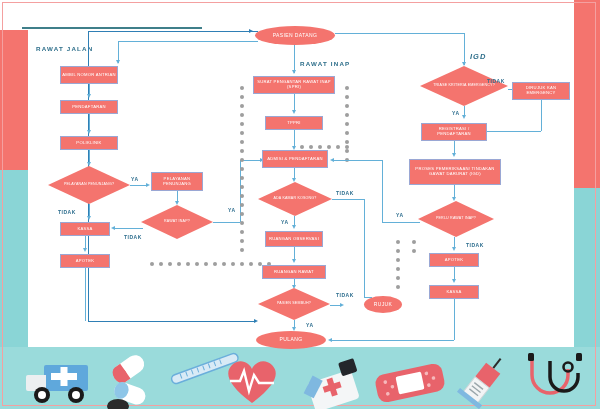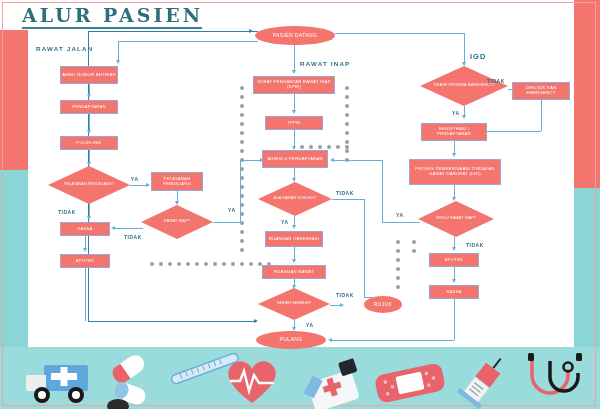--- a/index.html
+++ b/index.html
@@ -27,21 +27,21 @@
   .oval{background:#f4746e;border-radius:50%;font-size:5px;letter-spacing:.4px;}
   .diamond-wrap{position:absolute;}
   .diamond{width:100%;height:100%;background:#f4746e;
     clip-path:polygon(50% 0%,100% 50%,50% 100%,0% 50%);
     display:flex;align-items:center;justify-content:center;text-align:center;
     color:#fff;font-size:3.6px;line-height:1.1;letter-spacing:.2px;}
 
   
   .lbl{position:absolute;color:#2f6f8f;font-weight:bold;font-size:5px;letter-spacing:.5px;white-space:nowrap;}
   .lbl-sec{position:absolute;color:#2d6e8a;font-weight:bold;font-size:6.2px;letter-spacing:1.2px;white-space:nowrap;}
-  .lbl-igd{position:absolute;color:#2d6e8a;font-weight:bold;font-size:7.5px;letter-spacing:1px;}
+  .lbl-igd{position:absolute;color:#2d6e8a;font-weight:bold;font-size:7.5px;letter-spacing:1px;font-style:italic;}
 
   
   .ln{position:absolute;background:#63b0d8;}
   .ln-h{height:1px;}
   .ln-v{width:1px;}
   .ln-dark{background:#2f7fb5;}
   .arw{position:absolute;width:0;height:0;}
   .arw-d{border-left:2.5px solid transparent;border-right:2.5px solid transparent;border-top:4px solid #63b0d8;}
   .arw-r{border-top:2.5px solid transparent;border-bottom:2.5px solid transparent;border-left:4px solid #63b0d8;}
   .arw-l{border-top:2.5px solid transparent;border-bottom:2.5px solid transparent;border-right:4px solid #63b0d8;}
@@ -61,21 +61,20 @@
 <div id="page">
 
   <div class="inner-white"></div>
   <div class="band-pink-left"></div>
   <div class="band-teal-left"></div>
   <div class="band-pink-right"></div>
   <div class="band-teal-right"></div>
   <div class="bottom-strip"></div>
   <div class="frame-border"></div>
 
-  <div class="title">ALUR PASIEN</div>
   <div class="title-rule"></div>
 
   <div class="lbl-sec" style="left:36px;top:45px;">RAWAT JALAN</div>
   <div class="lbl-sec" style="left:300px;top:60px;">RAWAT INAP</div>
   <div class="lbl-igd" style="left:470px;top:52px;">IGD</div>
 
   <div class="node oval" style="left:255px;top:26px;width:80px;height:19px;">PASIEN DATANG</div>
 
   <div class="ln ln-h ln-dark" style="left:88px;top:31px;width:170px;"></div>
   <div class="arw arw-r-dk" style="left:249px;top:29px;"></div>

